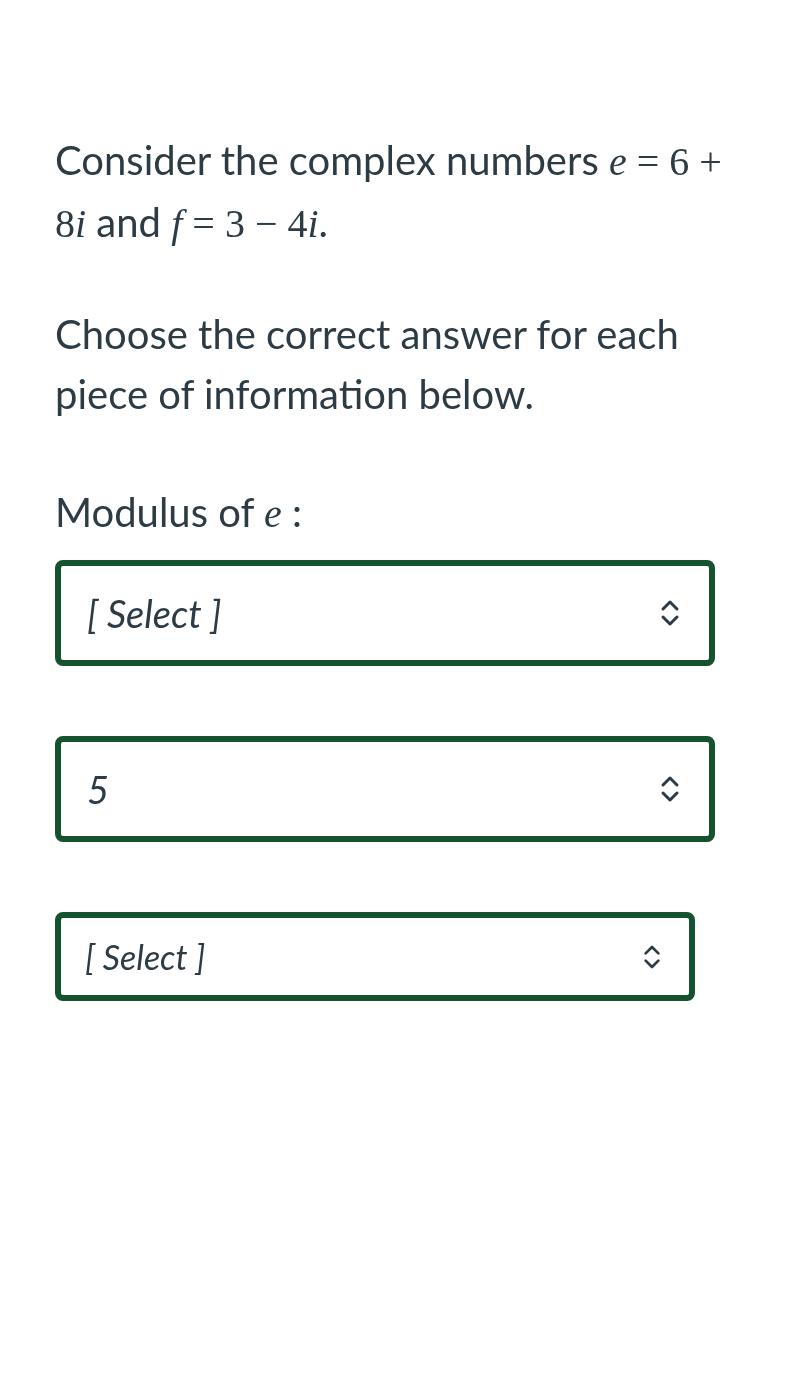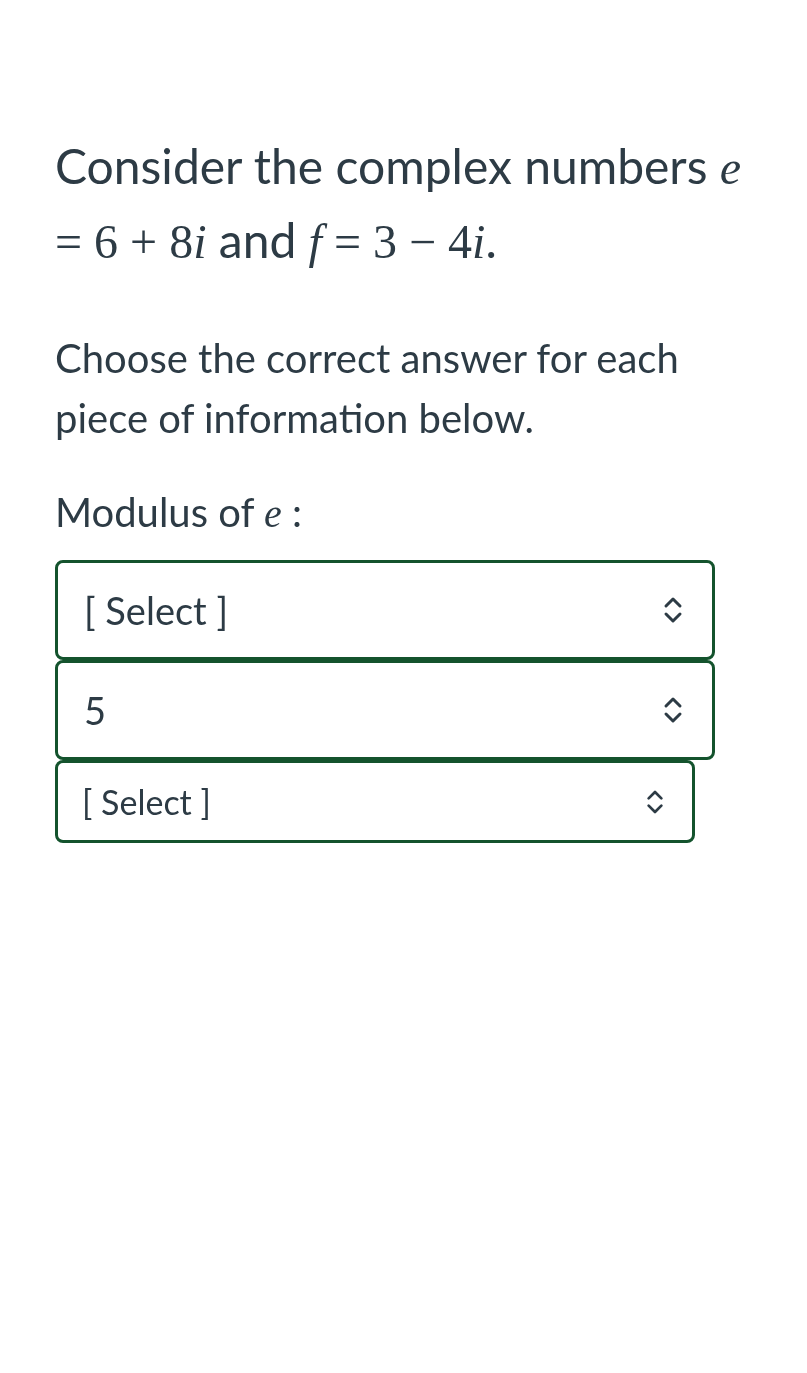--- a/index.html
+++ b/index.html
@@ -9,48 +9,50 @@
     width: 807px;
     height: 1373px;
     background: #ffffff;
     font-family: "Lato", "Helvetica Neue", Arial, sans-serif;
     color: #2d3b45;
   }
   .container {
     padding: 130px 55px 0 55px;
   }
   .prompt {
-    font-size: 48px;
+    font-size: 40px;
     line-height: 1.5;
     margin-bottom: 50px;
   }
   .instruction {
     font-size: 40px;
     line-height: 1.5;
-    margin-bottom: 36px;
+    margin-bottom: 60px;
   }
   .field-group {
+    margin-bottom: 70px;
   }
   .field-label {
     font-size: 40px;
     line-height: 1.4;
     margin-bottom: 18px;
   }
   .select-box {
     width: 660px;
-    border: 3px solid #14532d;
+    border: 6px solid #14532d;
     border-radius: 8px;
     padding: 24px 26px;
     font-size: 38px;
     color: #2d3b45;
     background: #ffffff;
     display: flex;
     align-items: center;
     justify-content: space-between;
     cursor: pointer;
+    font-style: italic;
   }
   .select-box.small {
     width: 640px;
     padding: 18px 24px;
     font-size: 34px;
   }
   .select-value { flex: 1; }
   .chev-icon {
     width: 26px;
     height: 30px;

